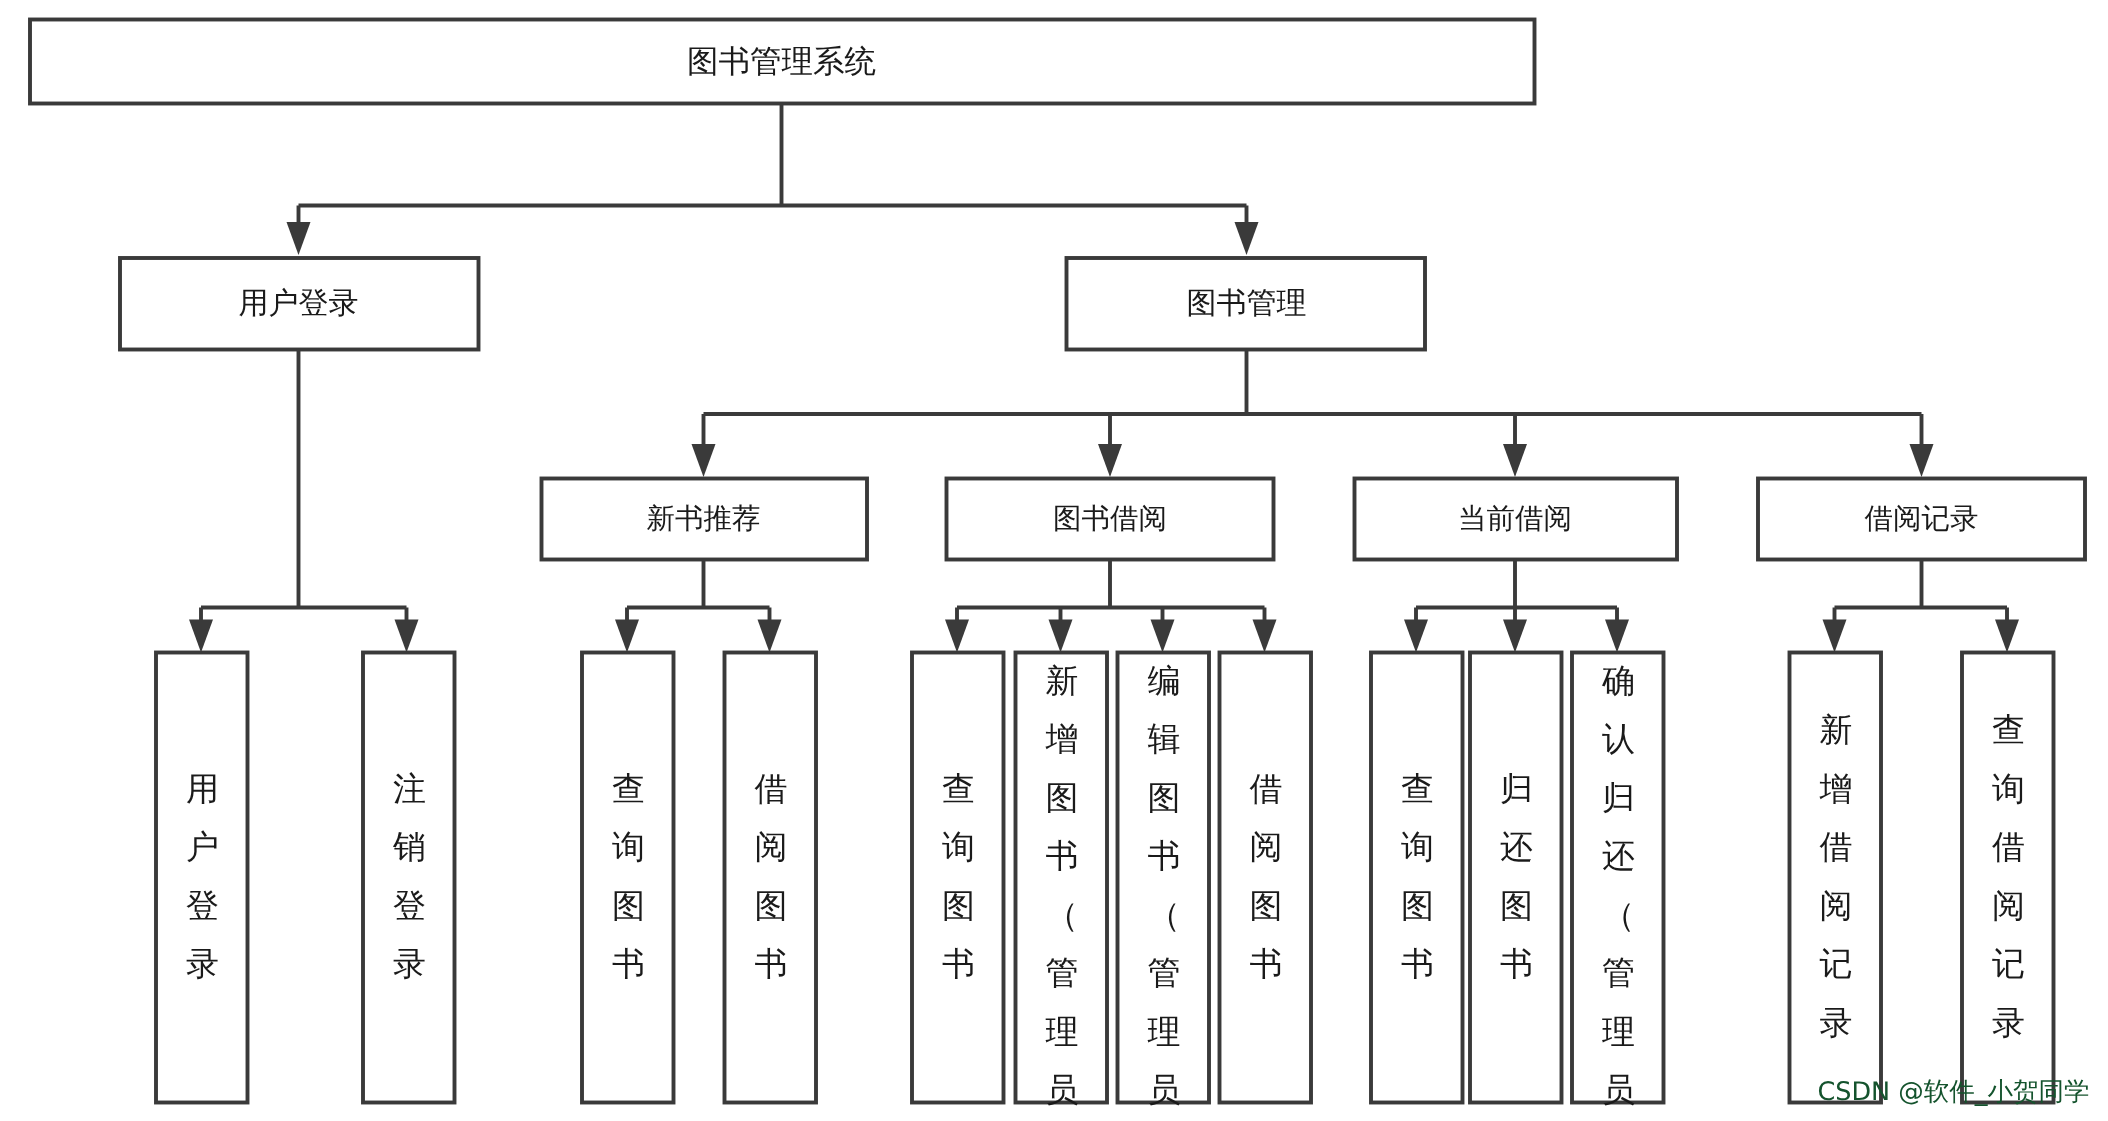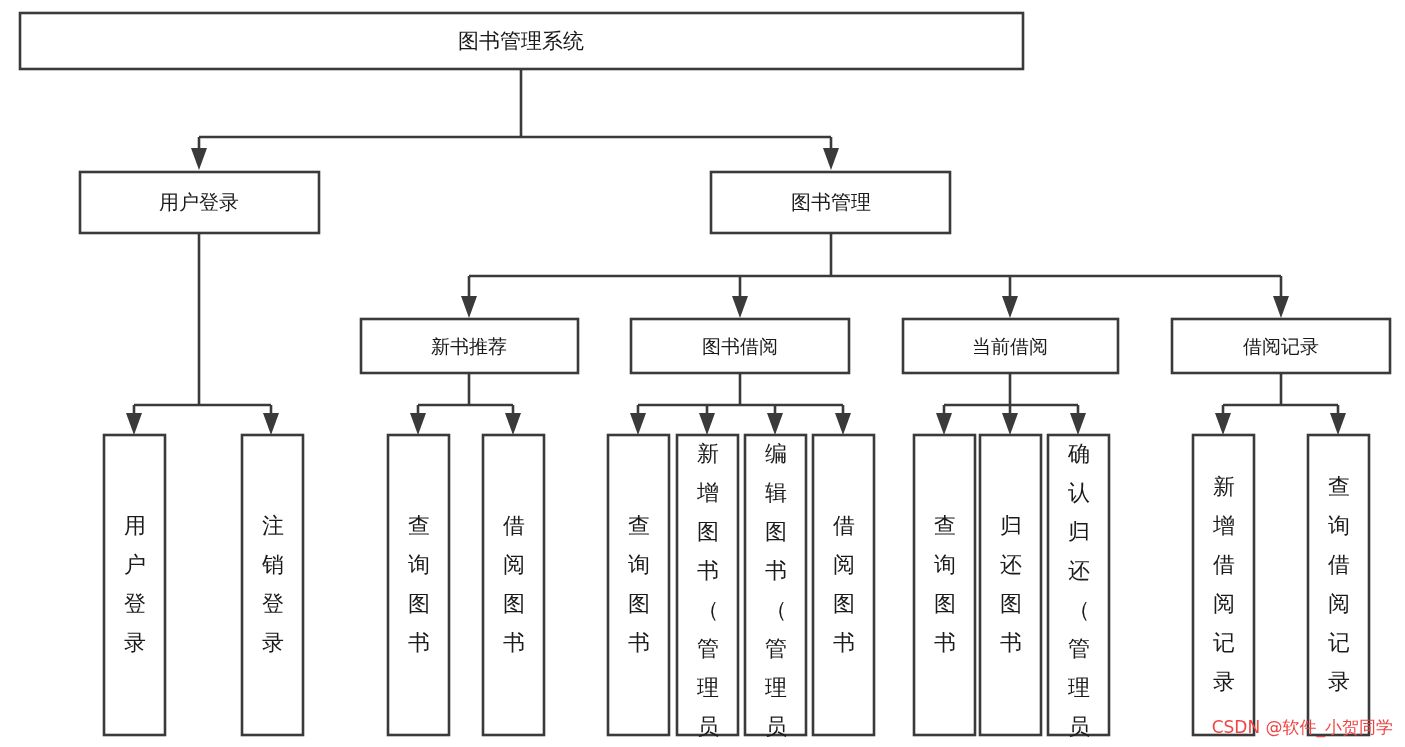--- a/index.html
+++ b/index.html
@@ -47,21 +47,21 @@
   .arrow-head {
     fill: #3a3a3a;
     stroke: none;
   }
   .watermark {
     position: absolute;
     right: 12px;
     bottom: 8px;
     font-family: "DejaVu Sans", "Liberation Sans", sans-serif;
     font-size: 17px;
-    color: #ef4444;
+    color: #14532d;
     white-space: nowrap;
     pointer-events: none;
   }
 </style>
 </head>
 <body>
 
 <svg id="diagram" viewBox="0 0 1405 747" xmlns="http://www.w3.org/2000/svg">
 
   <g>

